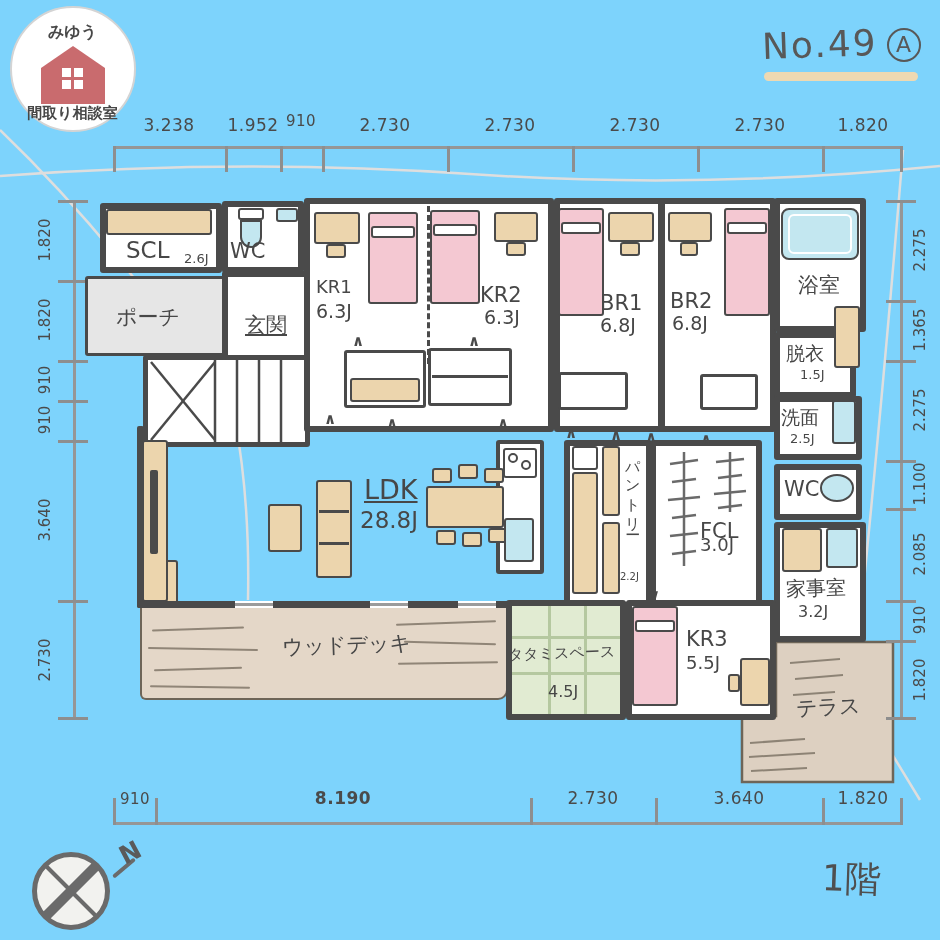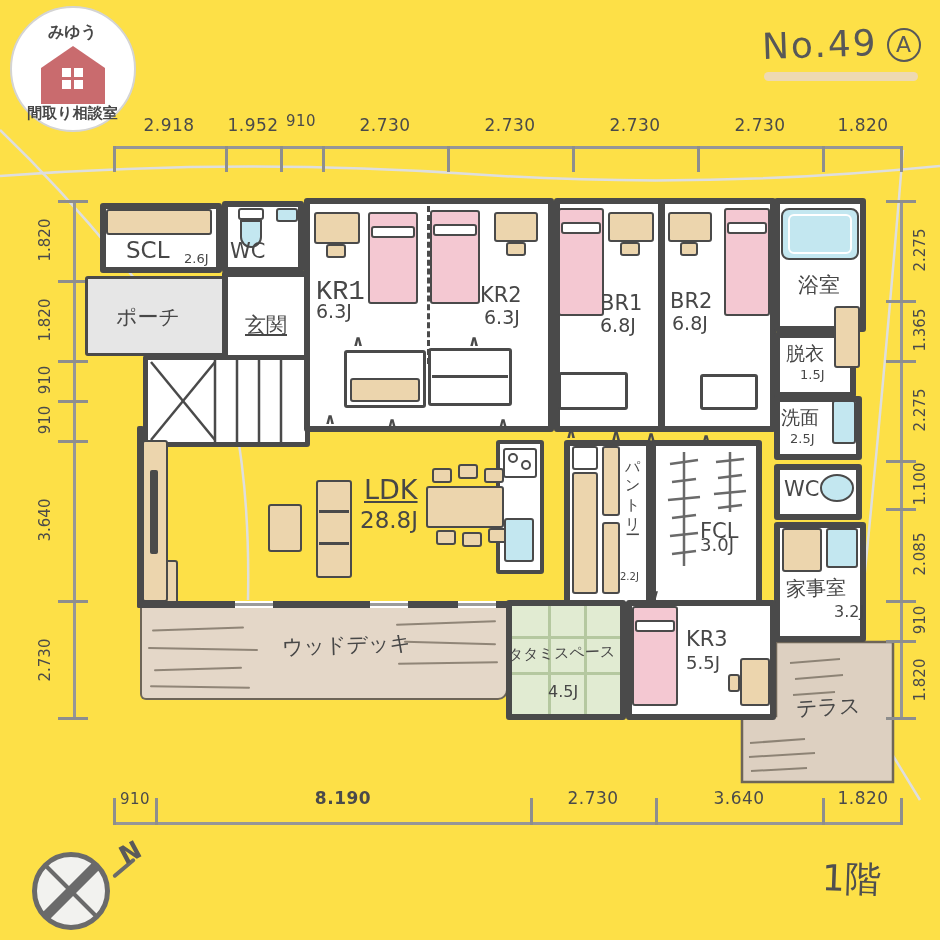--- a/index.html
+++ b/index.html
@@ -1,16 +1,16 @@
 <!DOCTYPE html>
 <html><head>
 <meta charset="utf-8">
 <style>
   html,body{margin:0;padding:0;background:#fff;}
-  #canvas{position:relative;width:940px;height:940px;background:#fde047;overflow:hidden;
+  #canvas{position:relative;width:940px;height:940px;background:#7dd3fc;overflow:hidden;
           font-family:"DejaVu Sans","Liberation Sans",sans-serif;}
   .abs{position:absolute;box-sizing:border-box;}
   .rm{position:absolute;box-sizing:border-box;background:#fff;border:6px solid #4a4a4a;border-radius:3px;z-index:10;}
   .b3{border-width:3px;} .b4{border-width:4px;} .b5{border-width:5px;}
   .fur{position:absolute;box-sizing:border-box;border:2.5px solid #4a4a4a;border-radius:3px;background:#fff;z-index:20;}
   .tan{background:#ecd5ad;} .pink{background:#f4c8d2;} .blu{background:#c3e7f0;} .gry{background:#e6e6e6;}
   .lbl{position:absolute;color:#474747;line-height:1.05;white-space:nowrap;font-weight:500;z-index:30;}
   .wall{position:absolute;background:#4a4a4a;border-radius:2px;z-index:12;}
   .dline{position:absolute;background:#969696;z-index:6;}
   .tick{position:absolute;background:#8e8e8e;z-index:6;}
@@ -52,21 +52,21 @@
   <div class="dline" style="left:113px;top:146px;width:790px;height:3px;"></div>
   <div class="tick" style="left:113px;top:146px;width:3px;height:26px;"></div>
   <div class="tick" style="left:225px;top:146px;width:3px;height:26px;"></div>
   <div class="tick" style="left:280px;top:146px;width:3px;height:26px;"></div>
   <div class="tick" style="left:322px;top:146px;width:3px;height:26px;"></div>
   <div class="tick" style="left:447px;top:146px;width:3px;height:26px;"></div>
   <div class="tick" style="left:572px;top:146px;width:3px;height:26px;"></div>
   <div class="tick" style="left:697px;top:146px;width:3px;height:26px;"></div>
   <div class="tick" style="left:822px;top:146px;width:3px;height:26px;"></div>
   <div class="tick" style="left:900px;top:146px;width:3px;height:26px;"></div>
-  <div class="dlbl" style="left:169px;top:115px;">2.918</div>
+  <div class="dlbl" style="left:169px;top:115px;">3.238</div>
   <div class="dlbl" style="left:253px;top:115px;">1.952</div>
   <div class="dlbl" style="left:301px;top:112px;font-size:15px;">910</div>
   <div class="dlbl" style="left:385px;top:115px;">2.730</div>
   <div class="dlbl" style="left:510px;top:115px;">2.730</div>
   <div class="dlbl" style="left:635px;top:115px;">2.730</div>
   <div class="dlbl" style="left:760px;top:115px;">2.730</div>
   <div class="dlbl" style="left:863px;top:115px;">1.820</div>
 
   <div class="dline" style="left:113px;top:822px;width:790px;height:3px;"></div>
   <div class="tick" style="left:113px;top:798px;width:3px;height:27px;"></div>
@@ -169,21 +169,21 @@
   <div class="rm" style="left:304px;top:198px;width:250px;height:234px;"></div>
   <div class="dash-v" style="left:427px;top:206px;height:158px;"></div>
   <div class="fur tan" style="left:314px;top:212px;width:46px;height:32px;"></div>
   <div class="fur tan" style="left:326px;top:244px;width:20px;height:14px;"></div>
   <div class="fur pink" style="left:368px;top:212px;width:50px;height:92px;"></div>
   <div class="fur" style="left:371px;top:226px;width:44px;height:12px;border-width:2px;"></div>
   <div class="fur pink" style="left:430px;top:210px;width:50px;height:94px;"></div>
   <div class="fur" style="left:433px;top:224px;width:44px;height:12px;border-width:2px;"></div>
   <div class="fur tan" style="left:494px;top:212px;width:44px;height:30px;"></div>
   <div class="fur tan" style="left:506px;top:242px;width:20px;height:14px;"></div>
-  <div class="lbl" style="left:316px;top:278px;font-size:27px;font-family:Liberation Mono, monospace;">KR1</div>
+  <div class="lbl" style="left:316px;top:278px;font-size:18px;">KR1</div>
   <div class="lbl" style="left:316px;top:302px;font-size:19px;">6.3J</div>
   <div class="lbl" style="left:480px;top:284px;font-size:21px;">KR2</div>
   <div class="lbl" style="left:484px;top:308px;font-size:19px;">6.3J</div>
   <div class="fur b3" style="left:344px;top:350px;width:82px;height:58px;border-width:3px;"></div>
   <div class="fur tan" style="left:350px;top:378px;width:70px;height:24px;border-width:2px;"></div>
   <div class="fur b3" style="left:428px;top:348px;width:84px;height:58px;border-width:3px;"></div>
   <div class="abs" style="left:432px;top:375px;width:76px;height:2.5px;background:#4a4a4a;z-index:21;"></div>
 
   <div class="rm" style="left:554px;top:198px;width:222px;height:234px;"></div>
   <div class="wall" style="left:658px;top:200px;width:7px;height:230px;z-index:15;"></div>
@@ -218,21 +218,21 @@
   <div class="fur blu" style="left:832px;top:400px;width:24px;height:44px;"></div>
 
   <div class="rm" style="left:774px;top:464px;width:88px;height:56px;"></div>
   <div class="lbl" style="left:784px;top:478px;font-size:21px;">WC</div>
   <div class="fur blu" style="left:820px;top:474px;width:34px;height:28px;border-radius:50%;"></div>
 
   <div class="rm" style="left:774px;top:522px;width:92px;height:120px;"></div>
   <div class="fur tan" style="left:782px;top:528px;width:40px;height:44px;"></div>
   <div class="fur blu" style="left:826px;top:528px;width:32px;height:40px;"></div>
   <div class="lbl" style="left:786px;top:578px;font-size:20px;transform:rotate(-2deg);">家事室</div>
-  <div class="lbl" style="left:798px;top:604px;font-size:16px;margin-left:36px;">3.2J</div>
+  <div class="lbl" style="left:798px;top:604px;font-size:16px;">3.2J</div>
 
   <div class="wall" style="left:137px;top:426px;width:7px;height:182px;"></div>
   <div class="wall" style="left:137px;top:601px;width:375px;height:7px;"></div>
   <div class="gap" style="left:235px;top:601px;width:38px;height:7px;">
       <div class="gline" style="left:0;top:2px;width:38px;height:2.5px;"></div>
     </div>
   <div class="gap" style="left:370px;top:601px;width:38px;height:7px;">
       <div class="gline" style="left:0;top:2px;width:38px;height:2.5px;"></div>
     </div>
   <div class="gap" style="left:458px;top:601px;width:38px;height:7px;">

